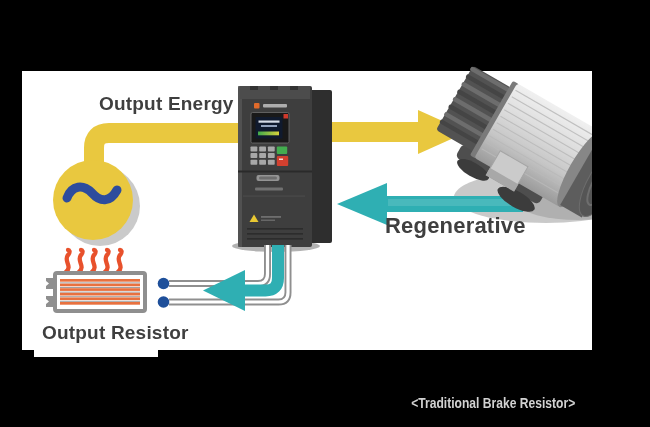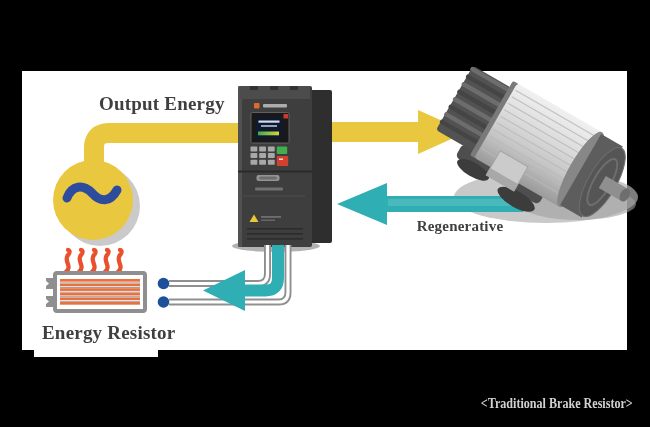--- a/index.html
+++ b/index.html
@@ -1,21 +1,21 @@
 <!DOCTYPE html>
 <html><head>
 <meta charset="utf-8">
 <style>
   html,body{margin:0;padding:0;background:#000;}
-  .stage{position:relative;width:650px;height:427px;background:#000;overflow:hidden;
-         font-family:Liberation Serif, serif;}
+  .stage{position:relative;width:592px;height:427px;background:#000;overflow:hidden;
+         font-family:Liberation Sans, sans-serif;}
   .stage svg{position:absolute;left:0;top:0;}
   .lbl{position:absolute;color:#3F3F3F;font-weight:600;letter-spacing:0.2px;}
   .lbl-output{left:99px;top:93px;font-size:19px;}
-  .lbl-regen{left:385px;top:216px;width:150px;text-align:center;font-size:15px;line-height:20.5px;}
+  .lbl-regen{left:385px;top:216px;width:150px;text-align:left;font-size:22px;line-height:20.5px;}
   .lbl-brake{left:42px;top:322px;font-size:19px;}
   .caption{position:absolute;right:17px;top:394px;font-size:15.5px;font-weight:600;
            color:#D2D2D2;transform:scaleX(0.78);transform-origin:100% 50%;white-space:nowrap;}
 </style>
 </head>
 <body>
 
 <div class="stage">
 
 <svg width="650" height="427" viewBox="0 0 650 427">
@@ -185,15 +185,15 @@
       <rect x="80" y="-7" width="26" height="14" fill="#8F8F8F"></rect>
       <ellipse cx="106" cy="0" rx="4.5" ry="7" fill="#6E6E6E"></ellipse>
     </g>
   </g>
 </svg>
 
   <div class="lbl lbl-output">Output Energy</div>
   <div class="lbl lbl-regen">
     <div>Regenerative</div>
   </div>
-  <div class="lbl lbl-brake">Energy Resistor</div>
+  <div class="lbl lbl-brake">Output Resistor</div>
   <div class="caption">&lt;Traditional Brake Resistor&gt;</div>
 </div>
 
 </body></html>

